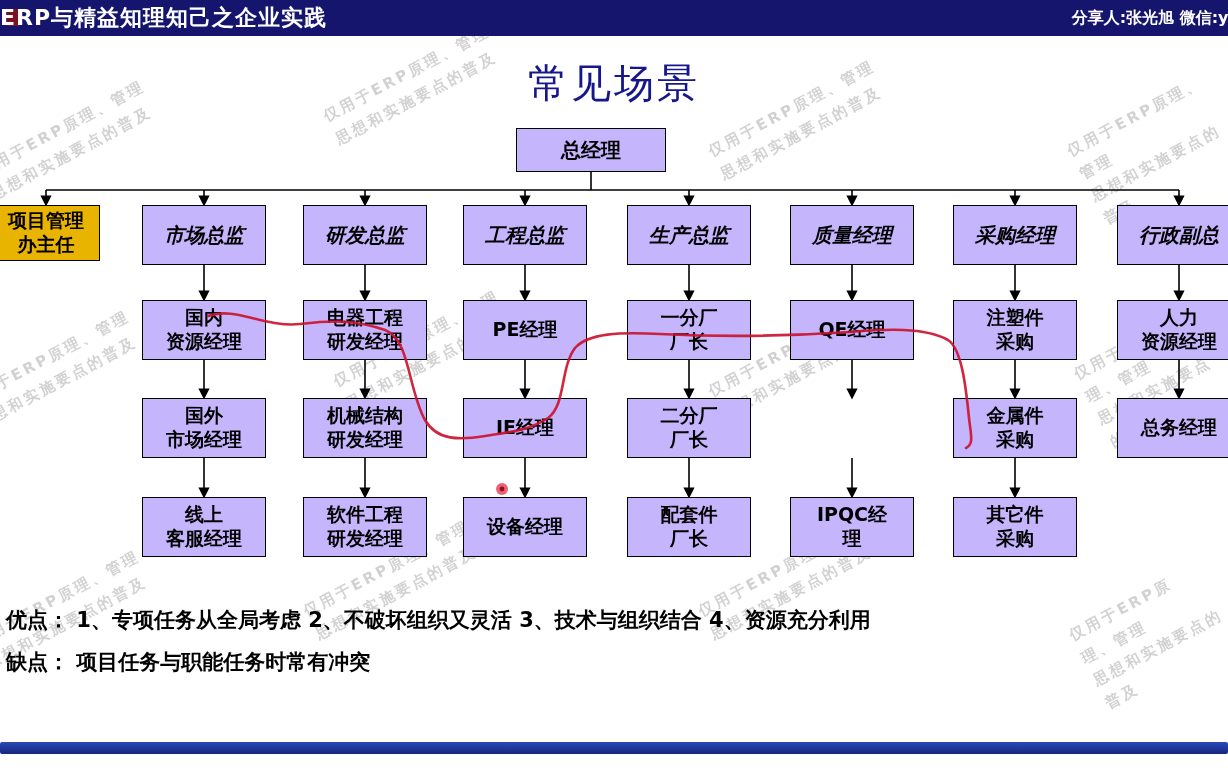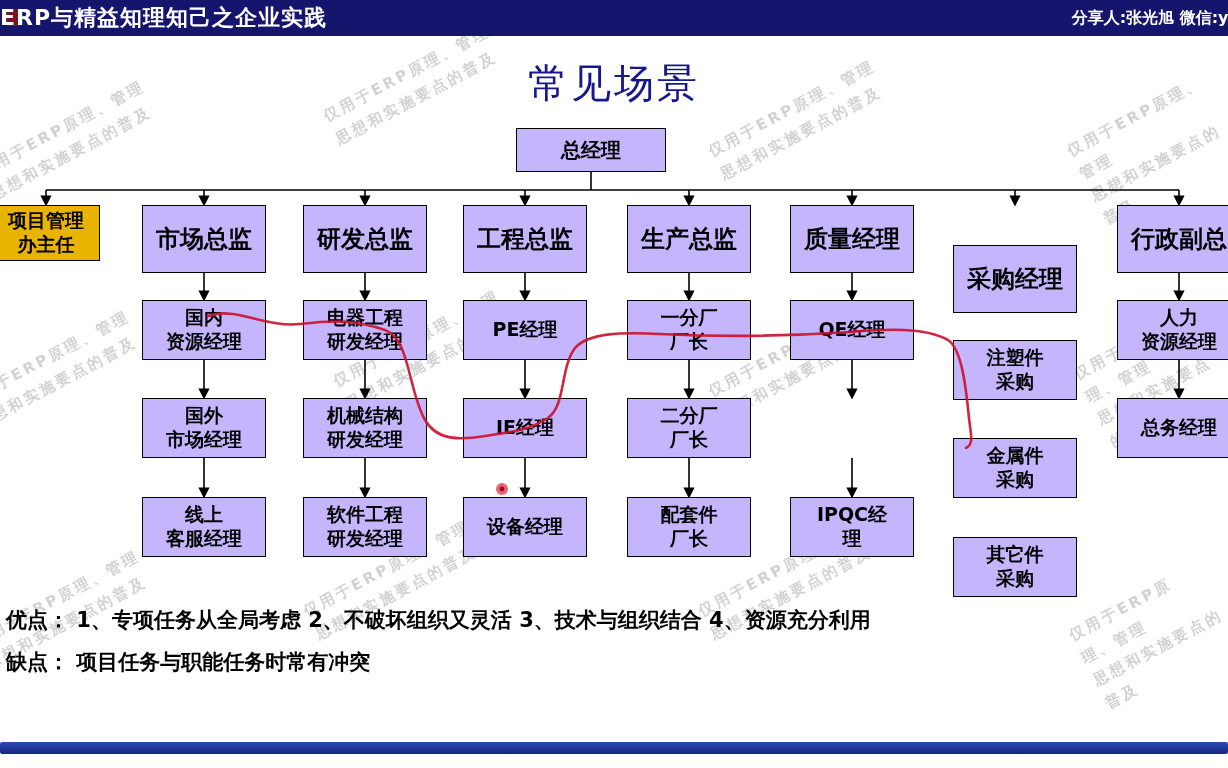--- a/index.html
+++ b/index.html
@@ -20,27 +20,27 @@
 
   
   .wm{position:absolute;z-index:0;transform:rotate(-28deg);color:#b4b4b4;opacity:.6;
     font-size:15px;font-weight:bold;letter-spacing:3px;line-height:1.7;white-space:pre-line;}
 
   
   .box{position:absolute;z-index:2;background:#c4b5fd;border:1.6px solid #000;
     display:flex;align-items:center;justify-content:center;text-align:center;
     font-weight:bold;font-size:19px;line-height:1.25;color:#000;white-space:pre-line;box-sizing:border-box;}
   .root{left:516px;top:128px;width:150px;height:44px;font-size:20px;}
-  .head{top:205px;height:68px;font-size:24px;}
+  .head{top:205px;height:60px;font-size:20px;font-style:italic;}
   .r1{top:300px;height:60px;}
   .r2{top:398px;height:60px;}
   .r3{top:497px;height:60px;}
   .box.colbox{width:124px;}
   .col1{left:142px;} .col2{left:303px;} .col3{left:463px;} .col4{left:627px;}
-  .col5{left:790px;} .col6{left:953px;margin-top:40px;} .col7{left:1117px;}
+  .col5{left:790px;} .col6{left:953px;} .col7{left:1117px;}
   .pmo{left:-8px;top:205px;width:108px;height:56px;background:#e9b400;font-size:19px;}
 
   
   .connectors{position:absolute;left:0;top:0;z-index:1;pointer-events:none;}
   .annotation{position:absolute;left:0;top:0;z-index:3;pointer-events:none;}
 
   
   .note{position:absolute;left:6px;z-index:2;font-weight:bold;color:#000;font-size:21px;white-space:nowrap;}
   .note-pros{top:606px;}
   .note-cons{top:648px;}

